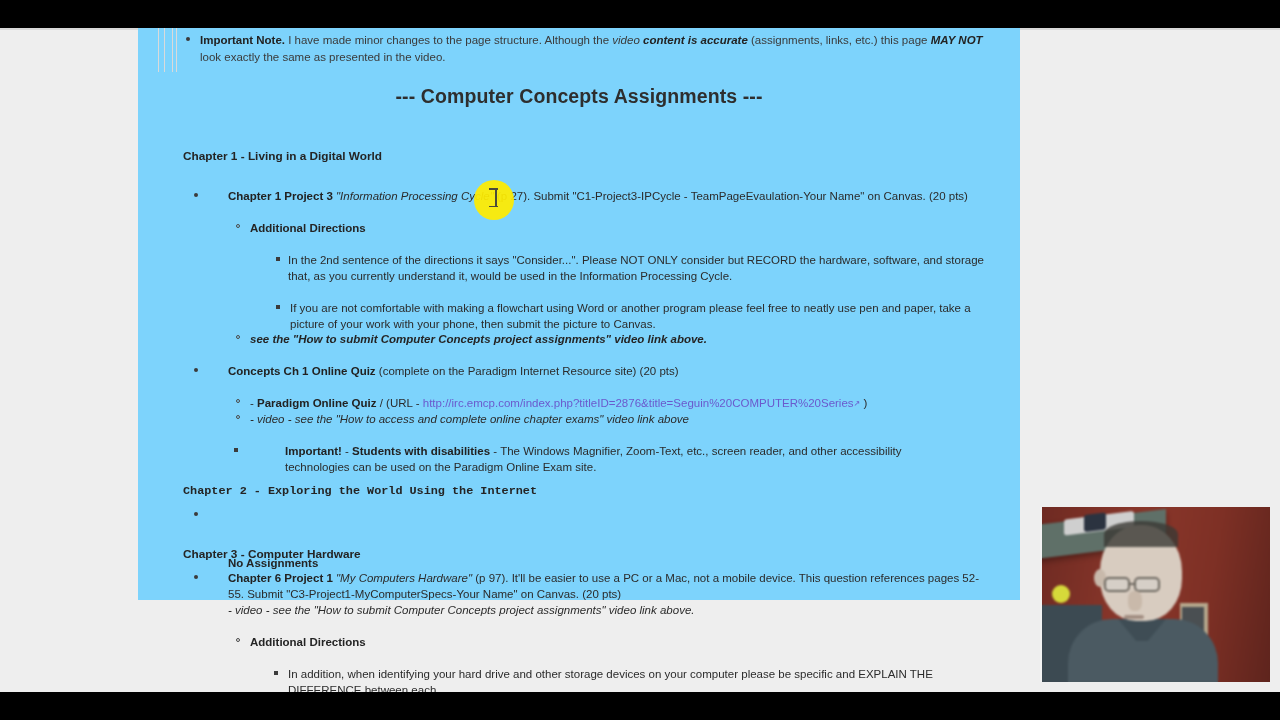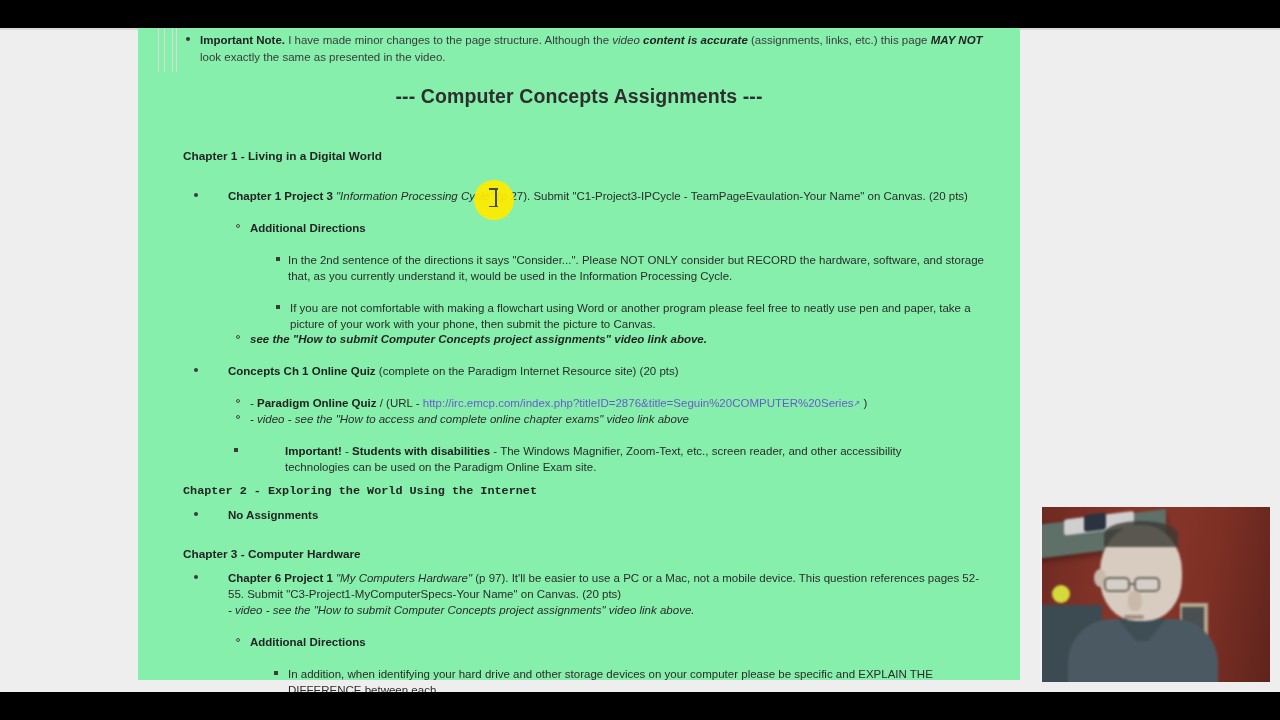--- a/index.html
+++ b/index.html
@@ -46,22 +46,22 @@
     content:"";
     position:absolute; left:0; top:0; width:1280px; height:2px;
     background:#d9d9d9;
   }
 
   
   .content-col {
     position: absolute;
     left: 138px; top: 0px;
     width: 882px;
-    height: 652px;
-    background: #86efac;
+    height: 572px;
+    background: #7dd3fc;
   }
 
   
   .rail {
     position: absolute;
     top: 0;
     width: 1px;
     height: 44px;
     background: #dadada;
   }
@@ -378,21 +378,21 @@
 
         <div class="li" style="left:96px; top:415px; width:720px;">
           <span class="mk square"></span>
           <span class="tx" style="margin-left:51px;"><b>Important!</b><span> - </span><b>Students with disabilities</b><span> - The Windows Magnifier, Zoom-Text, etc., screen reader, and other accessibility technologies can be used on the Paradigm Online Exam site.</span></span>
         </div>
 
         <div class="chapter-head" style="top:455px;font-family:Liberation Mono, monospace;">Chapter 2 - Exploring the World Using the Internet</div>
 
         <div class="li" style="left:56px; top:479px; width:500px;">
           <span class="mk disc"></span>
-          <span class="tx" style="margin-left:34px; font-weight:bold; color:#242424;">No Assignments</span>
+          <span class="tx" style="margin-left:34px; font-weight:bold; color:#242424;margin-top:48px;">No Assignments</span>
         </div>
 
         <div class="chapter-head" style="top:518px;">Chapter 3 - Computer Hardware</div>
 
         <div class="li" style="left:56px; top:542px; width:790px;">
           <span class="mk disc"></span>
           <span class="tx" style="margin-left:34px;"><b>Chapter 6 Project 1</b> <i>"My Computers Hardware"</i><span> (p 97). It'll be easier to use a PC or a Mac, not a mobile device. This question references pages 52-55. Submit "C3-Project1-MyComputerSpecs-Your Name" on Canvas. (20 pts)</span></span>
         </div>
 
         <div class="li" style="left:56px; top:574px; width:790px;">

